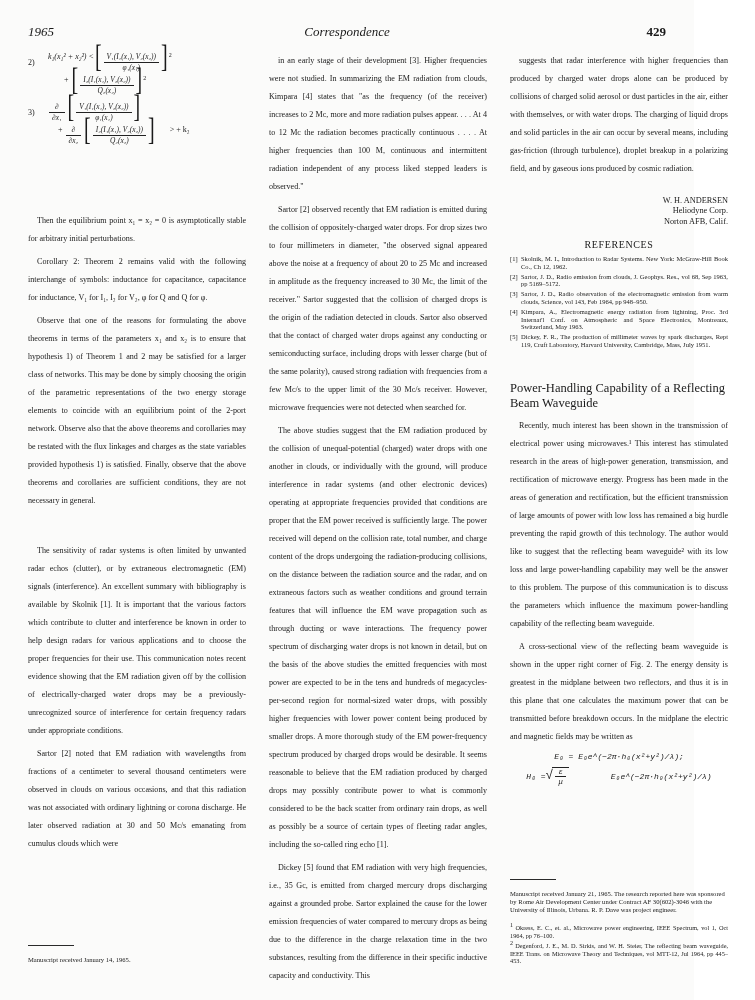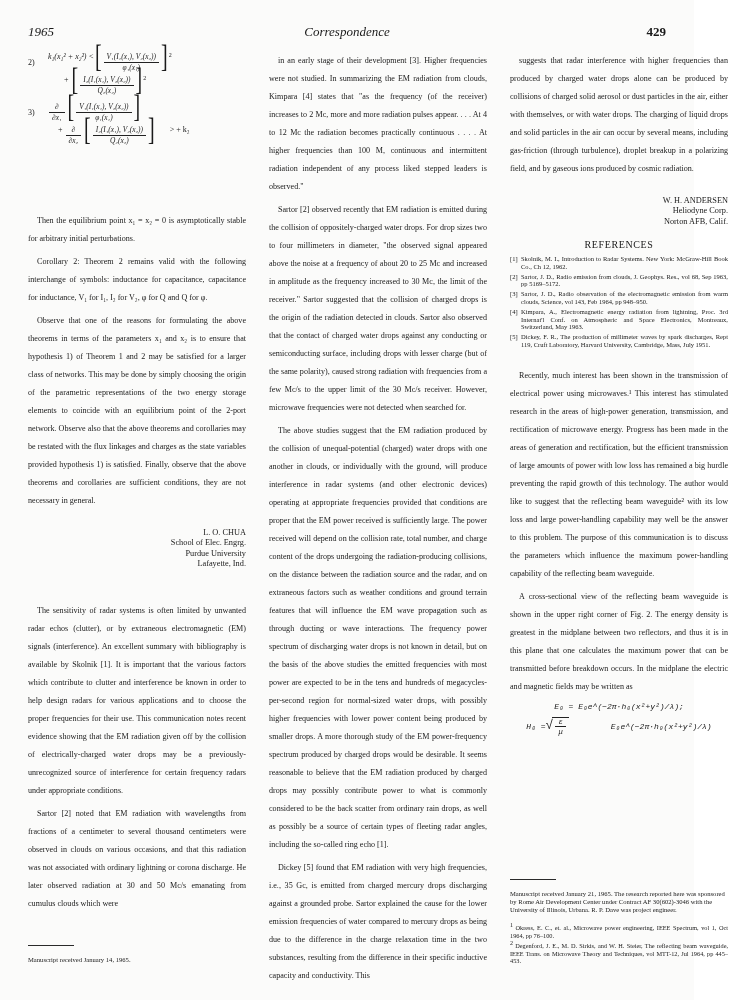--- a/index.html
+++ b/index.html
@@ -289,26 +289,20 @@
         </div>
 
       </div>
 
       <p>Then the equilibrium point x₁ = x₂ = 0 is asymptotically stable for arbitrary initial perturbations.</p>
       <div class="gap-s"></div>
       <p>Corollary 2: Theorem 2 remains valid with the following interchange of symbols: inductance for capacitance, capacitance for inductance, V₁ for I₁, I₂ for V₂, φ for Q and Q for φ.</p>
       <div class="gap-s"></div>
       <p>Observe that one of the reasons for formulating the above theorems in terms of the parameters x₁ and x₂ is to ensure that hypothesis 1) of Theorem 1 and 2 may be satisfied for a larger class of networks. This may be done by simply choosing the origin of the parametric representations of the two energy storage elements to coincide with an equilibrium point of the 2-port network. Observe also that the above theorems and corollaries may be restated with the flux linkages and charges as the state variables provided hypothesis 1) is satisfied. Finally, observe that the above theorems and corollaries are sufficient conditions, they are not necessary in general.</p>
 
-      <div class="sig">
-        <div>L. O. CHUA</div>
-        <div>School of Elec. Engrg.</div>
-        <div>Purdue University</div>
-        <div>Lafayette, Ind.</div>
-      </div>
 
       <div class="gap-l"></div>
       <div class="gap-l"></div>
 
 
       <p>The sensitivity of radar systems is often limited by unwanted radar echos (clutter), or by extraneous electromagnetic (EM) signals (interference). An excellent summary with bibliography is available by Skolnik [1]. It is important that the various factors which contribute to clutter and interference be known in order to help design radars for various applications and to choose the proper frequencies for their use. This communication notes recent evidence showing that the EM radiation given off by the collision of electrically-charged water drops may be a previously-unrecognized source of interference for certain frequency radars under appropriate conditions.</p>
       <div class="gap-s"></div>
       <p>Sartor [2] noted that EM radiation with wavelengths from fractions of a centimeter to several thousand centimeters were observed in clouds on various occasions, and that this radiation was not associated with ordinary lightning or corona discharge. He later observed radiation at 30 and 50 Mc/s emanating from cumulus clouds which were</p>
 
       <div style="position:absolute; bottom:6px; left:0; right:0;">
@@ -358,20 +352,21 @@
           <span>Kimpara, A., Electromagnetic energy radiation from lightning, Proc. 3rd Internat'l Conf. on Atmospheric and Space Electronics, Montreaux, Switzerland, May 1963.</span>
         </div>
         <div class="item">
           <span class="num">[5]</span>
           <span>Dickey, F. R., The production of millimeter waves by spark discharges, Rept 119, Cruft Laboratory, Harvard University, Cambridge, Mass, July 1951.</span>
         </div>
       </div>
 
       <div class="gap-l"></div>
 
+      <div class="sechead">Power-Handling Capability of a Reflecting Beam Waveguide</div>
 
       <p>Recently, much interest has been shown in the transmission of electrical power using microwaves.¹ This interest has stimulated research in the areas of high-power generation, transmission, and rectification of microwave energy. Progress has been made in the areas of generation and rectification, but the efficient transmission of large amounts of power with low loss has remained a big hurdle preventing the rapid growth of this technology. The author would like to suggest that the reflecting beam waveguide² with its low loss and large power-handling capability may well be the answer to this problem. The purpose of this communication is to discuss the parameters which influence the maximum power-handling capability of the reflecting beam waveguide.</p>
       <div class="gap-s"></div>
       <p>A cross-sectional view of the reflecting beam waveguide is shown in the upper right corner of Fig. 2. The energy density is greatest in the midplane between two reflectors, and thus it is in this plane that one calculates the maximum power that can be transmitted before breakdown occurs. In the midplane the electric and magnetic fields may be written as</p>
 
       <div class="eqcenter">
         <span class="ital">E₀ = E₀e^(−2π·h₀(x²+y²)/λ);</span>
       </div>
 
       <div class="eqcenter">

